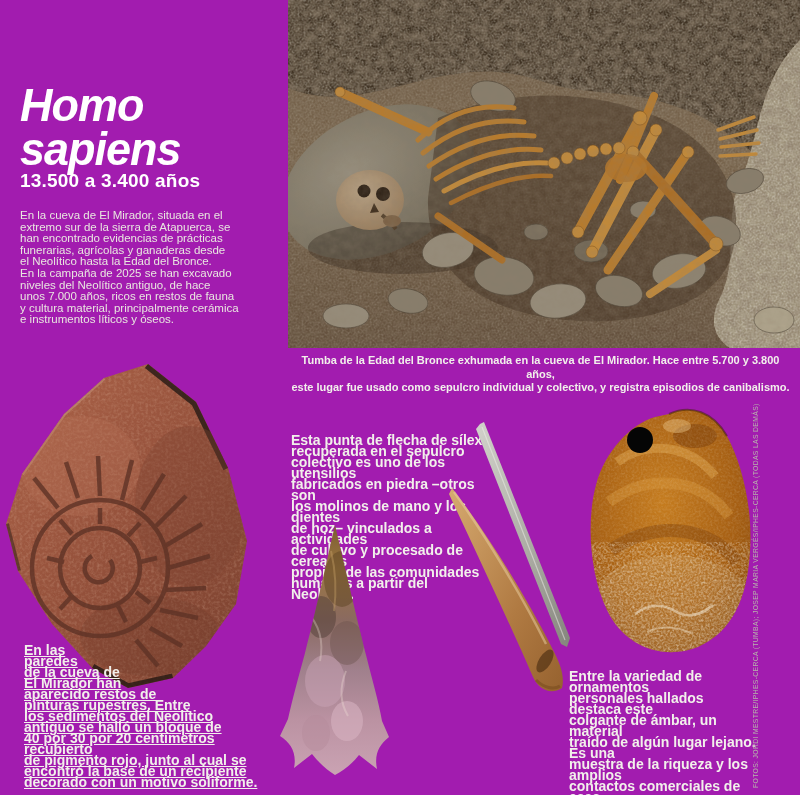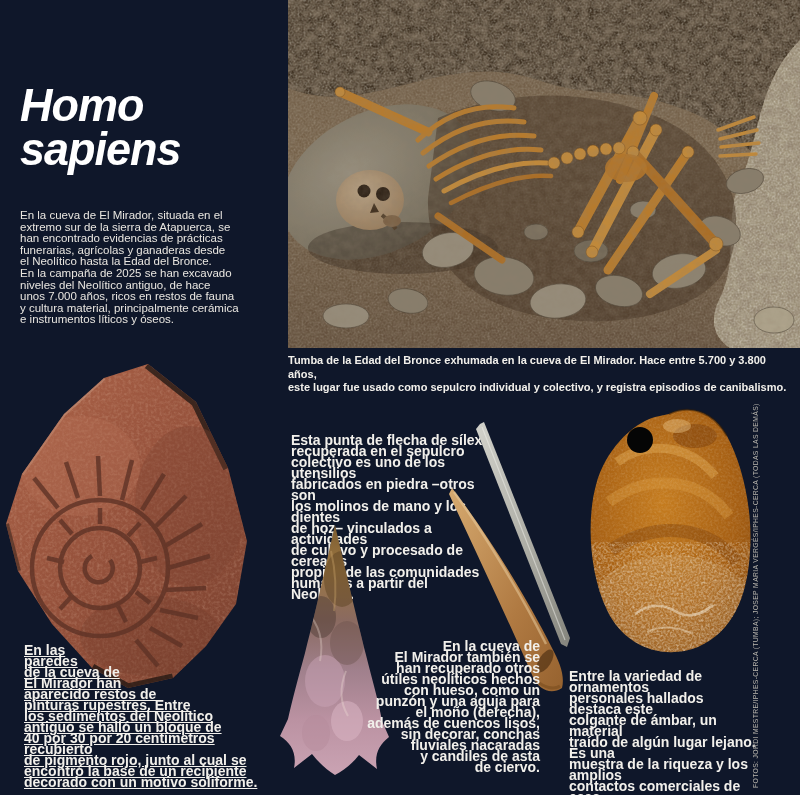--- a/index.html
+++ b/index.html
@@ -1,36 +1,37 @@
 <!DOCTYPE html>
 <html><head>
 <meta charset="utf-8">
 <style>
   html,body{margin:0;padding:0;background:#000;}
-  .page{position:relative;width:800px;height:795px;background:#0f172a;overflow:hidden;
+  .page{position:relative;width:800px;height:795px;background:#a21caf;overflow:hidden;
         font-family:"Liberation Sans",sans-serif;color:#efede8;}
   .abs{position:absolute;}
   .title{font-style:italic;font-weight:bold;font-size:45px;line-height:.93;
          letter-spacing:-1px;color:#fff;white-space:pre-line;transform:scaleY(1.04);transform-origin:top left;}
   .subtitle{font-weight:bold;font-size:19px;color:#fff;letter-spacing:.2px;}
   .intro{font-size:11.5px;line-height:11.6px;color:#e9e6e0;white-space:pre-line;}
   .photocap{font-weight:bold;font-size:11px;line-height:13.5px;color:#f2f0eb;white-space:pre-line;}
   .cap{font-weight:bold;font-size:14px;line-height:11px;color:#f2f0eb;white-space:pre-line;margin-top:19px;}
   .cap.right{text-align:right;}
   .credit{writing-mode:vertical-rl;transform:rotate(180deg);font-size:6.8px;letter-spacing:.35px;
           color:#b7b4ac;white-space:nowrap;}
   svg{display:block;}
 </style>
 </head>
 <body>
 
 <div class="page">
 
   <div class="abs title" style="left:20px;top:84px;">Homo
 sapiens</div>
+  <div class="abs subtitle" style="left:20px;top:170px;">13.500 a 3.400 años</div>
   <div class="abs intro" style="left:20px;top:202px;width:256px;margin-top:8px;">En la cueva de El Mirador, situada en el
 extremo sur de la sierra de Atapuerca, se
 han encontrado evidencias de prácticas
 funerarias, agrícolas y ganaderas desde
 el Neolítico hasta la Edad del Bronce.
 En la campaña de 2025 se han excavado
 niveles del Neolítico antiguo, de hace
 unos 7.000 años, ricos en restos de fauna
 y cultura material, principalmente cerámica
 e instrumentos líticos y óseos.</div>
@@ -160,21 +161,21 @@
         <path d="M86,203 l5,9 l-9,1 Z" fill="#4a3826"></path>
         <path d="M94,215 q8,6 14,14" stroke="#5a4630" stroke-width="4" fill="none"></path>
         <ellipse cx="104" cy="221" rx="9" ry="6" fill="#8a6e50"></ellipse>
       </g>
 
       <rect width="512" height="348" filter="url(#speckC)" opacity=".25"></rect>
       <rect width="512" height="348" fill="#1c1208" opacity=".12"></rect>
     </svg>
   </div>
 
-  <div class="abs photocap" style="left:288px;top:354px;width:505px;">Tumba de la Edad del Bronce exhumada en la cueva de El Mirador. Hace entre 5.700 y 3.800 años,
+  <div class="abs photocap" style="left:288px;top:354px;width:505px;text-align:center;">Tumba de la Edad del Bronce exhumada en la cueva de El Mirador. Hace entre 5.700 y 3.800 años,
 este lugar fue usado como sepulcro individual y colectivo, y registra episodios de canibalismo.</div>
 
   <div class="abs" style="left:0;top:356px;width:262px;height:340px;">
     <svg width="262" height="340" viewBox="0 0 262 340">
       <defs>
         <linearGradient id="potG" x1="0" y1="0" x2=".9" y2="1">
           <stop offset="0" stop-color="#ad6449"></stop>
             <stop offset=".5" stop-color="#96523c"></stop>
             <stop offset="1" stop-color="#7c4230"></stop>
         </linearGradient>
@@ -288,32 +289,20 @@
       <path d="M56,26 L60,24 L146,240 L143,249 L137,246 L52,31 Z" fill="url(#needleG)"></path>
       <path d="M58,29 L141,242" stroke="#f2f2ec" stroke-width="1.2" opacity=".5" fill="none"></path>
 
       <path d="M28,90 C62,134 102,198 128,250 C136,265 141,278 138,290 C127,297 115,292 109,279 C87,228 52,154 25,96 Z" fill="url(#punchG)"></path>
       <path d="M30,94 C62,138 98,198 122,246" stroke="#ecd0a2" stroke-width="2.5" opacity=".5" fill="none"></path>
       <ellipse cx="121" cy="263" rx="6" ry="13" transform="rotate(32 121 263)" fill="#46290f" opacity=".6"></ellipse>
       <path d="M112,282 C120,290 130,292 136,288" stroke="#7a4c1e" stroke-width="3" opacity=".6" fill="none"></path>
     </svg>
   </div>
 
-  <div class="abs cap right" style="left:348px;top:622px;width:192px;">En la cueva de
-El Mirador también se
-han recuperado otros
-útiles neolíticos hechos
-con hueso, como un
-punzón y una aguja para
-el moño (derecha),
-además de cuencos lisos,
-sin decorar, conchas
-fluviales nacaradas
-y candiles de asta
-de ciervo.</div>
 
   <div class="abs" style="left:577px;top:400px;width:185px;height:262px;">
     <svg width="185" height="262" viewBox="0 0 185 262">
       <defs>
         <radialGradient id="ambG" cx=".45" cy=".38" r=".85">
           <stop offset="0" stop-color="#c57c1f"></stop>
             <stop offset=".55" stop-color="#a65f13"></stop>
             <stop offset="1" stop-color="#7b420c"></stop>
         </radialGradient>
         <clipPath id="ambClip">

